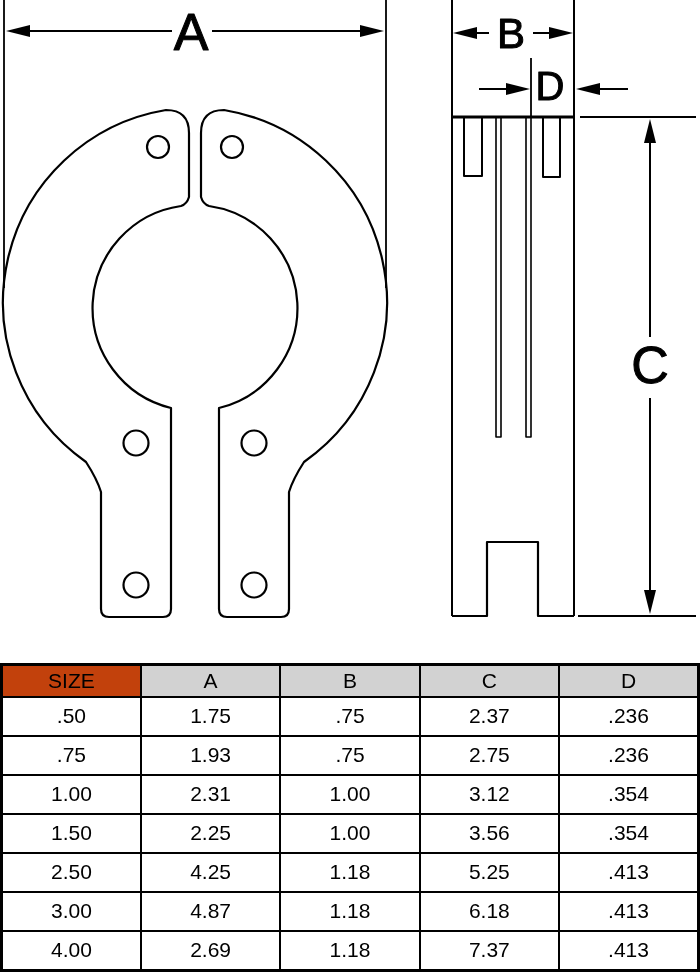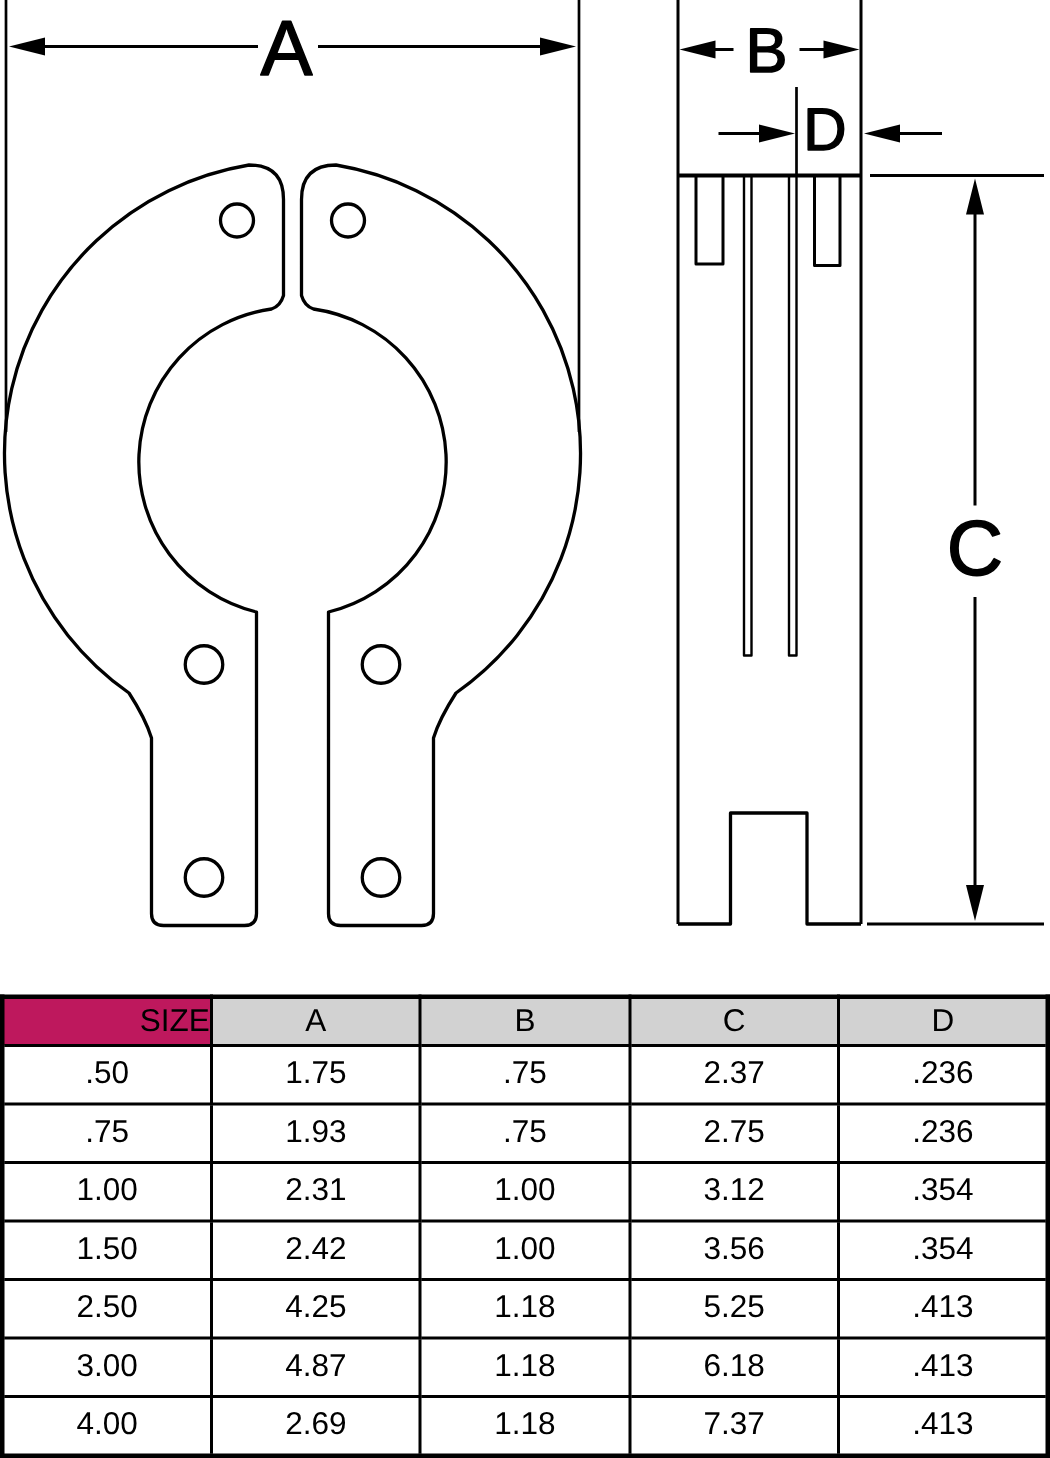--- a/index.html
+++ b/index.html
@@ -83,21 +83,21 @@
       <polygon points="650,119 644,143 656,143" fill="#000" stroke="none"></polygon>
       <polygon points="650,614 644,590 656,590" fill="#000" stroke="none"></polygon>
       <text class="dim-letter" x="650" y="383" font-size="52" text-anchor="middle">C</text>
     </g>
   </g>
 </svg>
 
 <table id="size-table">
   <thead>
     <tr>
-      <th style="background: #be185d; text-align: right;">SIZE</th>
+      <th style="background: #c2410c;">SIZE</th>
       <th style="background: rgb(210, 210, 210);">A</th>
       <th style="background: rgb(210, 210, 210);">B</th>
       <th style="background: rgb(210, 210, 210);">C</th>
       <th style="background: rgb(210, 210, 210);">D</th>
     </tr>
   </thead>
   <tbody>
     <tr>
       <td>.50</td>
       <td>1.75</td>
@@ -114,21 +114,21 @@
     </tr>
     <tr>
       <td>1.00</td>
       <td>2.31</td>
       <td>1.00</td>
       <td>3.12</td>
       <td>.354</td>
     </tr>
     <tr>
       <td>1.50</td>
-      <td>2.42</td>
+      <td>2.25</td>
       <td>1.00</td>
       <td>3.56</td>
       <td>.354</td>
     </tr>
     <tr>
       <td>2.50</td>
       <td>4.25</td>
       <td>1.18</td>
       <td>5.25</td>
       <td>.413</td>

